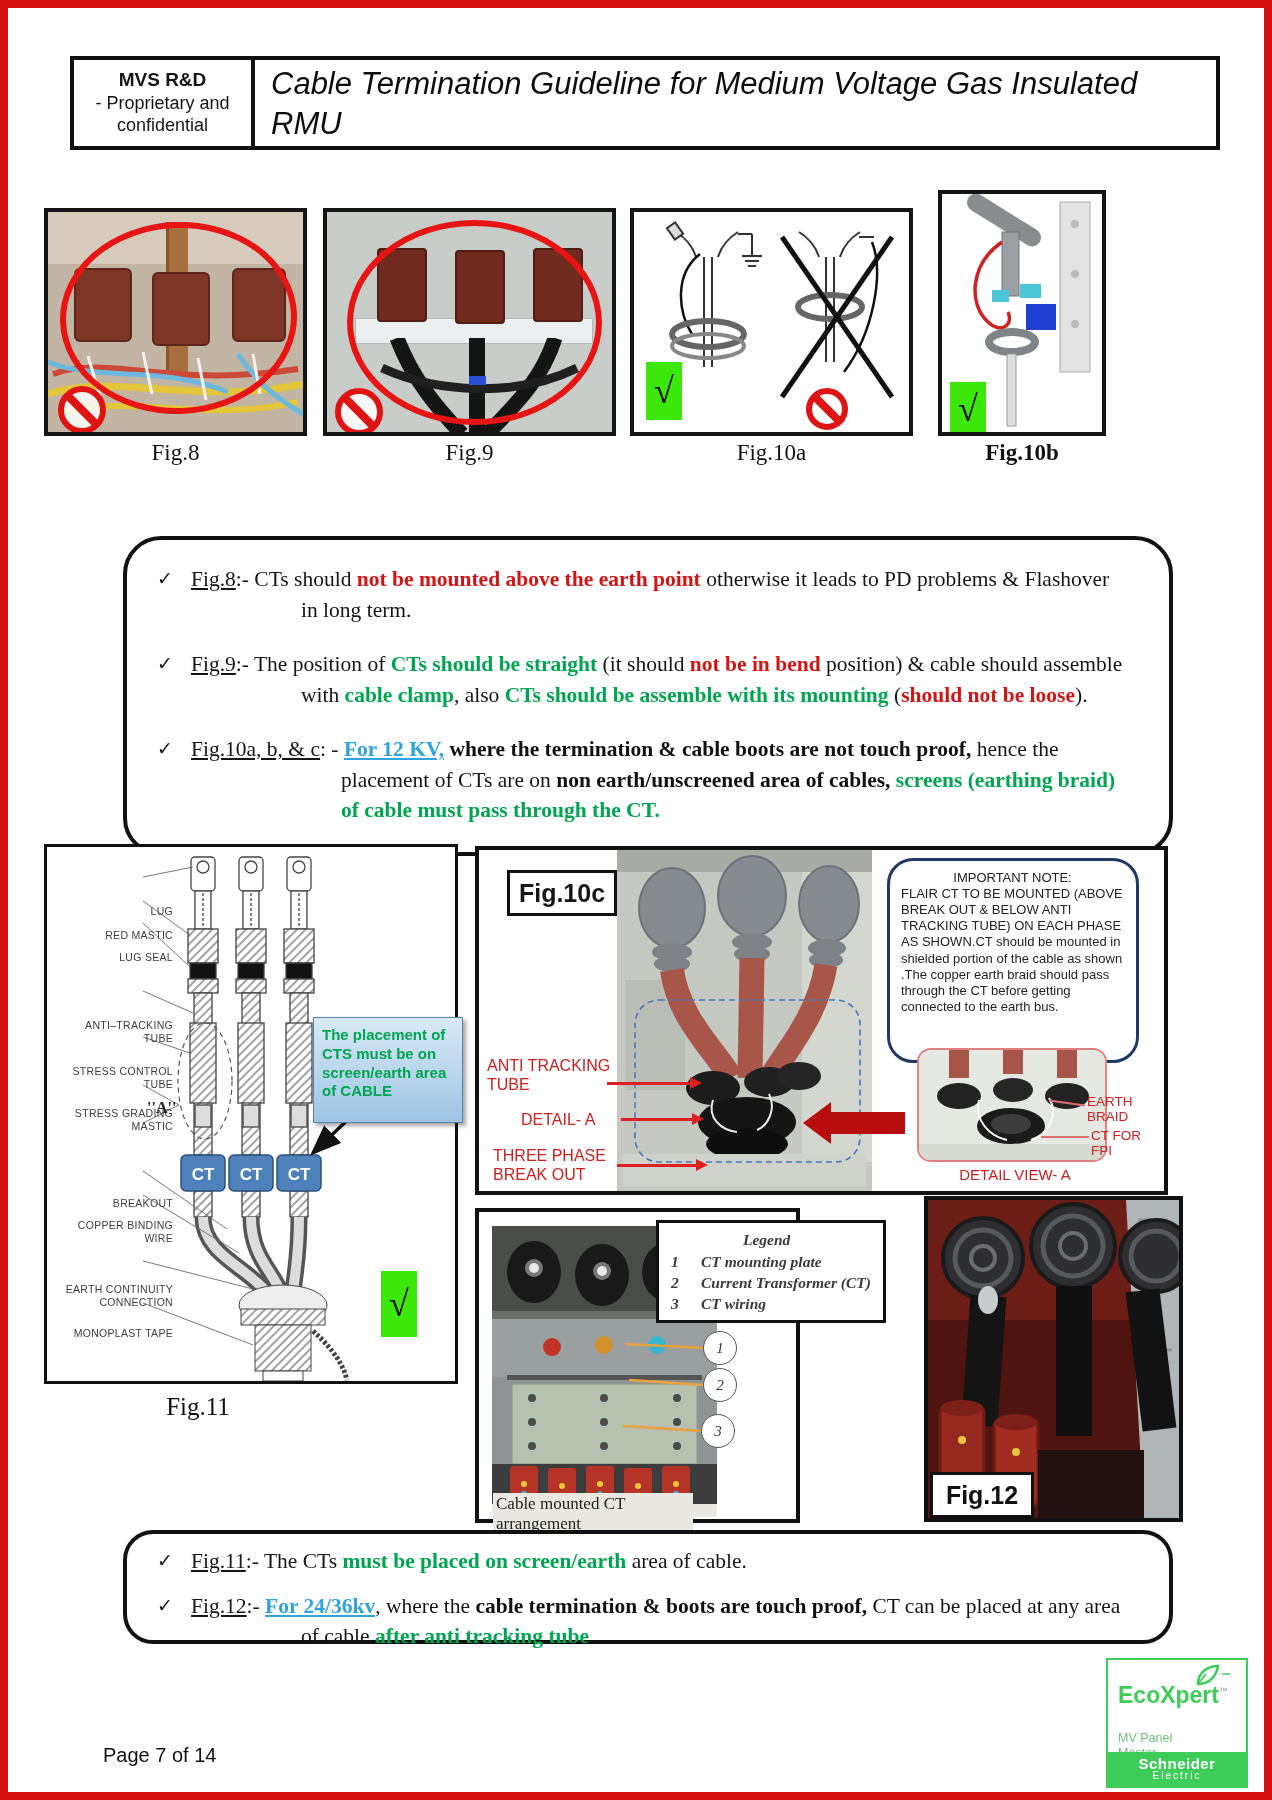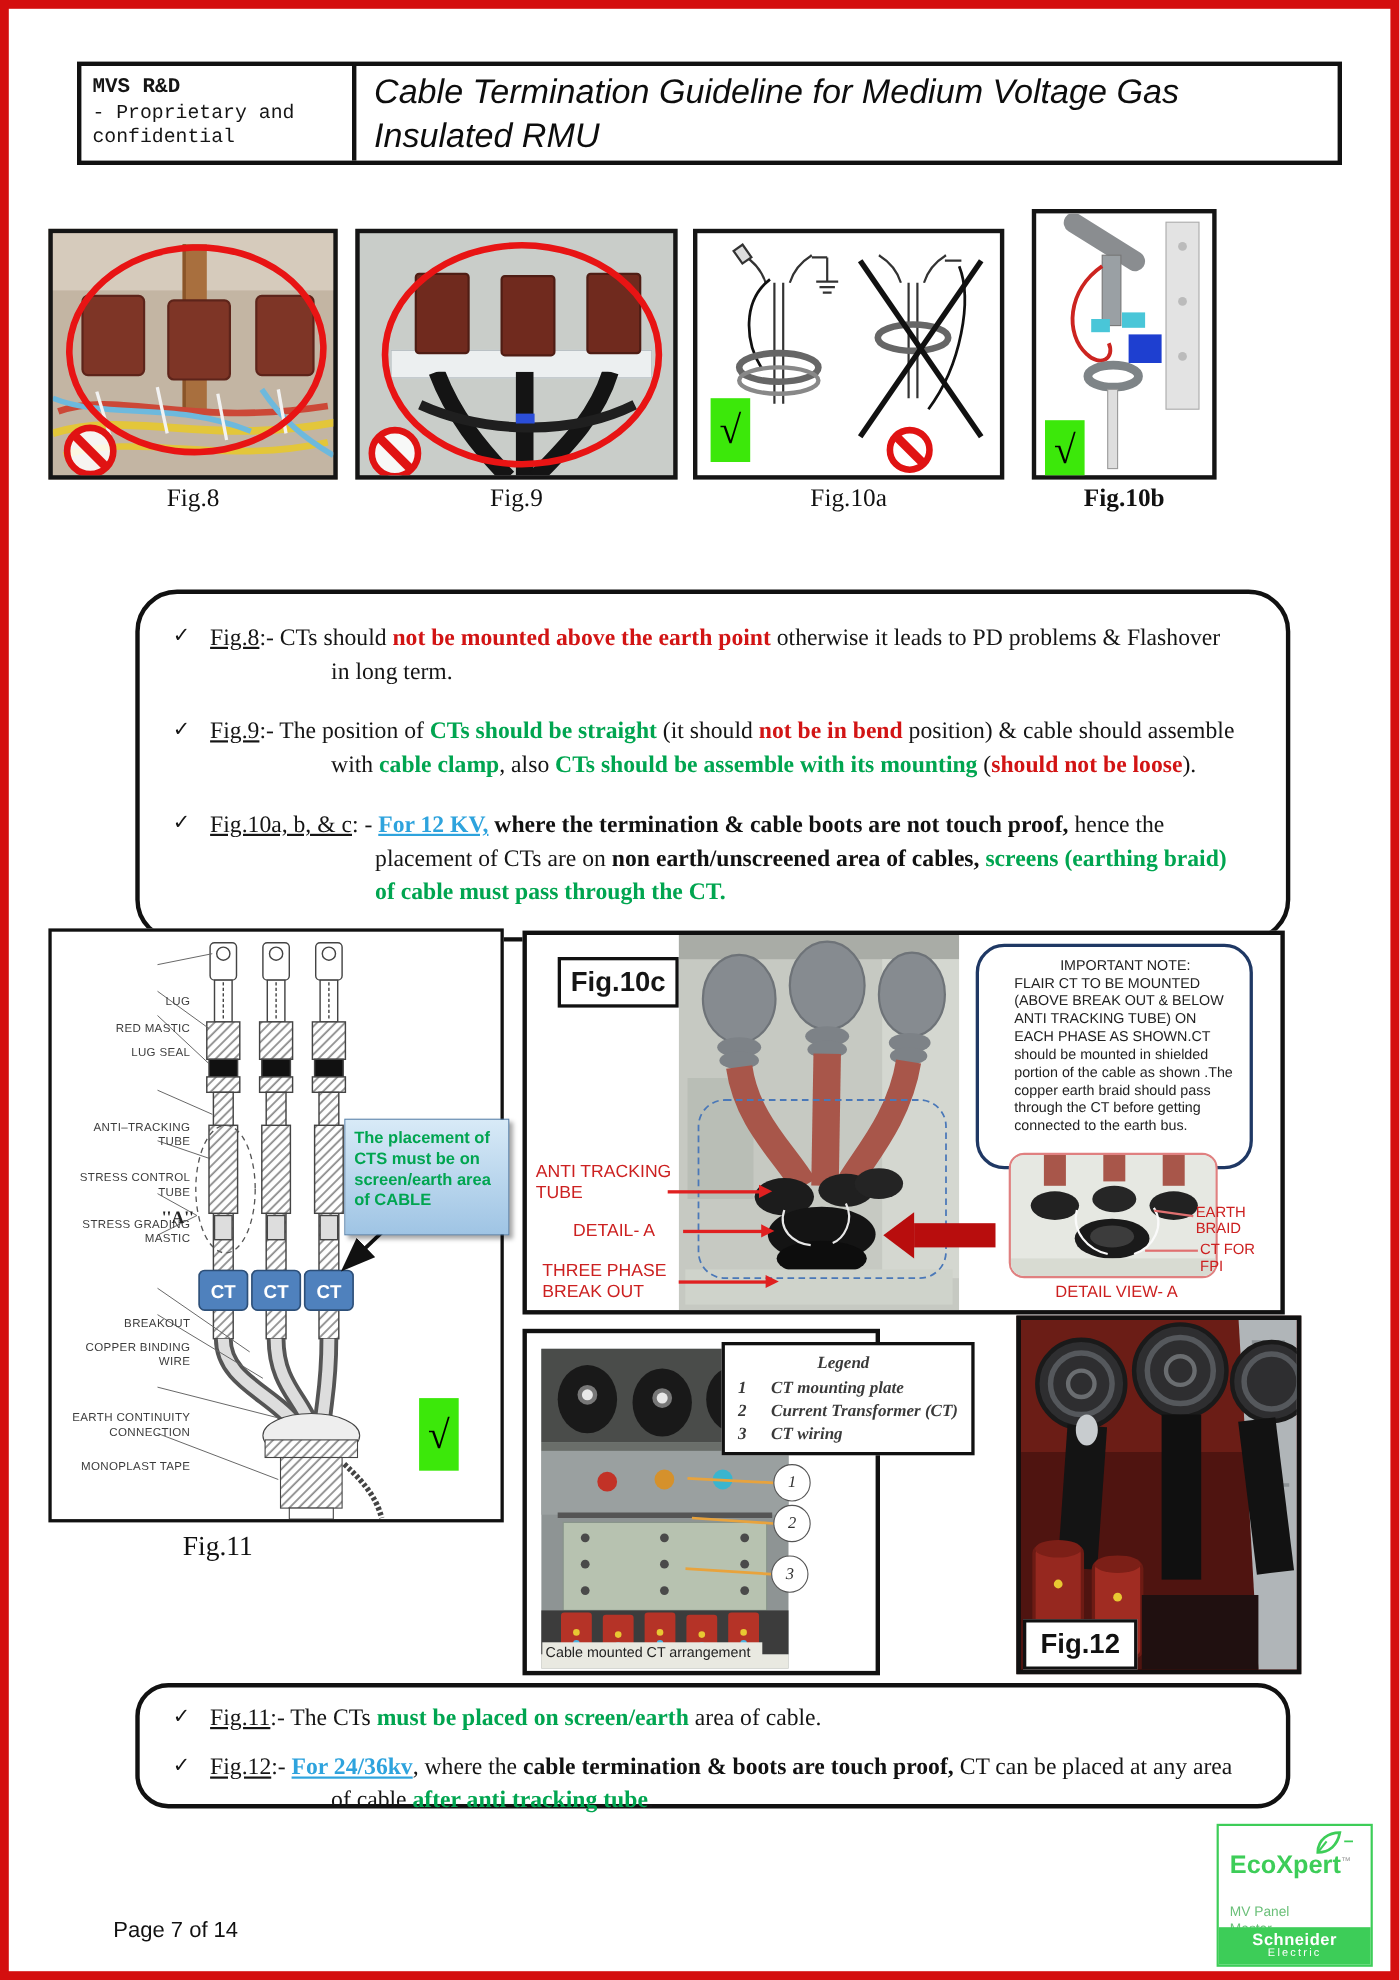--- a/index.html
+++ b/index.html
@@ -11,21 +11,21 @@
     margin: 0 auto;
   }
   
   .hdr { position:absolute; left:62px; top:48px; width:1150px; height:94px;
          display:flex; border:4px solid #111; background:#fff; }
   .hdr-cell { border-right:4px solid #111; }
   .hdr-logo { width:198px; display:flex; align-items:center; gap:6px; padding:4px 6px; }
   .brand-col { display:flex; flex-direction:column; line-height:1.05; border-left:1px solid #ddd; padding-left:6px;}
   .brand-name { font-family:"Liberation Sans",sans-serif; font-weight:bold; font-size:23px; color:#77787b; letter-spacing:.5px;}
   .brand-sub { font-family:"Liberation Sans",sans-serif; font-weight:bold; font-size:10px; color:#f47a20; letter-spacing:.3px; margin-top:3px;}
-  .hdr-dept { width:250px; padding:8px 10px; font-family:Liberation Mono, monospace; font-size:18px; line-height:1.25;}
+  .hdr-dept { width:181px; padding:8px 10px; font-family:Liberation Sans, sans-serif; font-size:18px; line-height:1.25;text-align:center;}
   .hdr-dept .l1 { font-weight:bold; font-size:19px; }
   .hdr-title { flex:1; padding:4px 16px; font-family:"Liberation Sans",sans-serif;
                font-style:italic; font-size:31px; line-height:1.3; color:#0d0d0d; border-right:none;}
   
   .sec-head { position:absolute; left:95px; top:158px; font-size:31px; font-weight:bold; color:#111;}
   .sec-head .marker { font-size:25px; margin-right:12px; }
   .sec-head .t { text-decoration:underline; }
   
   .figbox { position:absolute; border:4px solid #151515; background:#fff; overflow:hidden; }
   .figcap { position:absolute; top:432px; text-align:center; font-size:23px; color:#111; }
@@ -59,36 +59,36 @@
   
   .fig10c { position:absolute; left:467px; top:838px; width:693px; height:349px; border:4px solid #111; background:#fff;}
   .f10c-label { position:absolute; left:28px; top:20px; width:110px; height:46px; border:3px solid #111;
     display:flex; align-items:center; justify-content:center; font-family:"Liberation Sans",sans-serif;
     font-weight:bold; font-size:25px; background:#fff;}
   .red-callout { position:absolute; color:#cc2020; font-family:"Liberation Sans",sans-serif; font-size:16px; line-height:1.2;}
   .red-arrow { position:absolute; height:3px; background:#e02020; }
   .red-arrow::after { content:''; position:absolute; right:-11px; top:-5px;
     border-left:12px solid #e02020; border-top:6px solid transparent; border-bottom:6px solid transparent;}
   .imp-note { position:absolute; left:408px; top:8px; width:252px; height:205px; border:3px solid #1f3864;
-    border-radius:26px; padding:9px 12px 0 32px; font-family:"Liberation Sans",sans-serif; font-size:13px;
+    border-radius:26px; padding:9px 12px 0 11px; font-family:"Liberation Sans",sans-serif; font-size:13px;
     color:#222; line-height:1.24; background:#fff;}
   .imp-note .tt { text-align:center; }
   .big-arrow { position:absolute; left:352px; top:262px; width:74px; height:22px; background:#b80d0d; }
   .big-arrow::before { content:''; position:absolute; left:-28px; top:-10px;
     border-right:28px solid #b80d0d; border-top:21px solid transparent; border-bottom:21px solid transparent;}
   .detail-photo { position:absolute; left:438px; top:198px; width:190px; height:114px;
     border:2px solid #e08080; border-radius:14px; overflow:hidden; background:#eceee9;}
   .detail-cap { position:absolute; left:448px; top:316px; width:176px; text-align:center;
     color:#cc2020; font-family:"Liberation Sans",sans-serif; font-size:15px;}
   .f10c-rlabel { position:absolute; color:#cc2020; font-family:"Liberation Sans",sans-serif; font-size:13.5px;}
   .thin-red { position:absolute; height:2px; background:#e07070; }
   
   .legend-panel { position:absolute; left:467px; top:1200px; width:325px; height:315px; border:4px solid #111; background:#fff;}
   .legend-cap { position:absolute; left:14px; top:281px; width:200px; background:#e9e9e1; color:#222;
-    font-family:Liberation Sans, sans-serif; font-size:13px; padding:1px 3px;}
+    font-family:Liberation Serif, serif; font-size:17px; padding:1px 3px;}
   .legend-box { position:absolute; left:648px; top:1212px; width:230px; height:103px; border:3px solid #111;
     background:#fff; padding:8px 10px 0 12px; font-style:italic; font-size:15.5px; color:#3a3a3a; font-weight:bold;}
   .legend-box .lt { padding-left:72px; margin-bottom:3px; }
   .legend-row { display:flex; line-height:1.35; }
   .legend-row .n { width:30px; flex:none; }
   .num-circle { position:absolute; width:34px; height:34px; border:1.6px solid #555; border-radius:50%;
     background:#fff; display:flex; align-items:center; justify-content:center; font-style:italic; font-size:15px; color:#333;}
   
   .fig12 { position:absolute; left:916px; top:1188px; width:259px; height:326px; border:4px solid #111; background:#300c08; overflow:hidden;}
   .fig12-label { position:absolute; left:2px; top:272px; width:104px; height:46px; background:#fff; border:3px solid #111;

